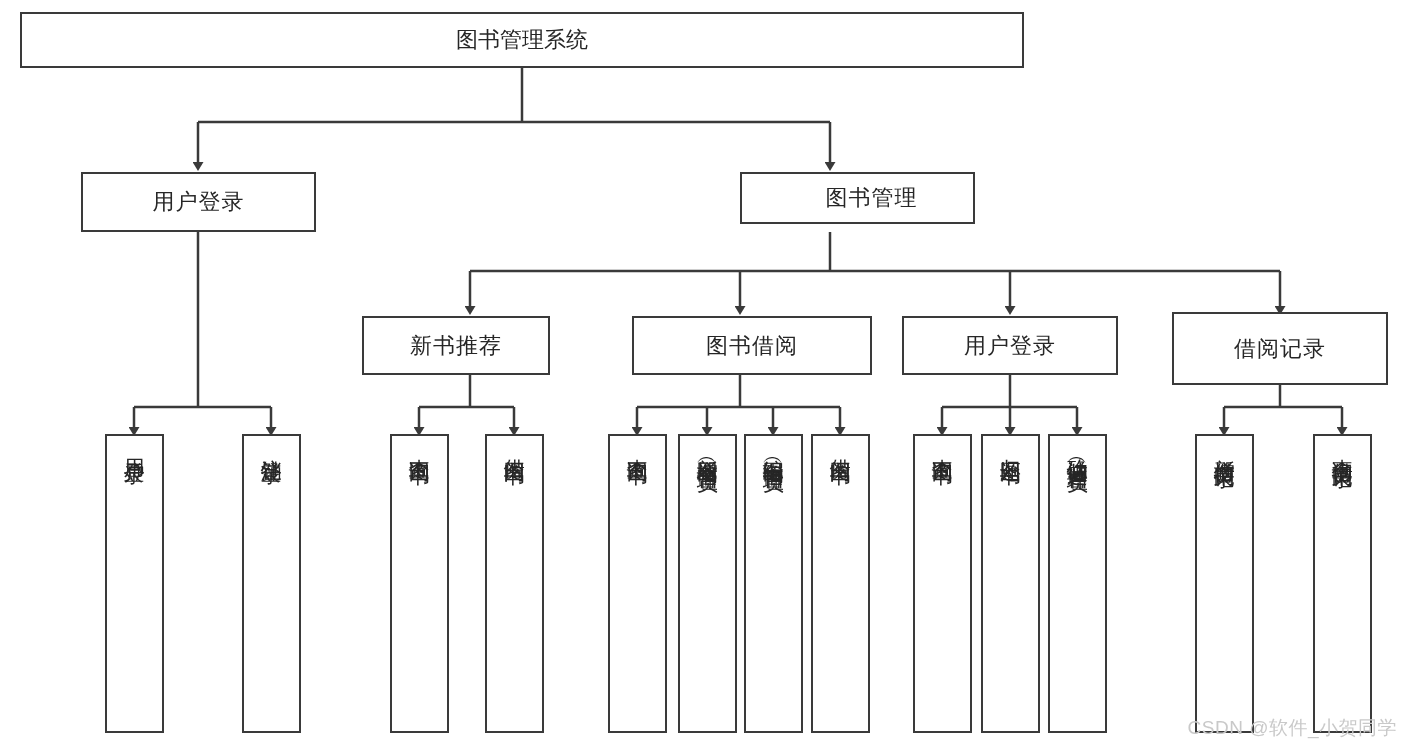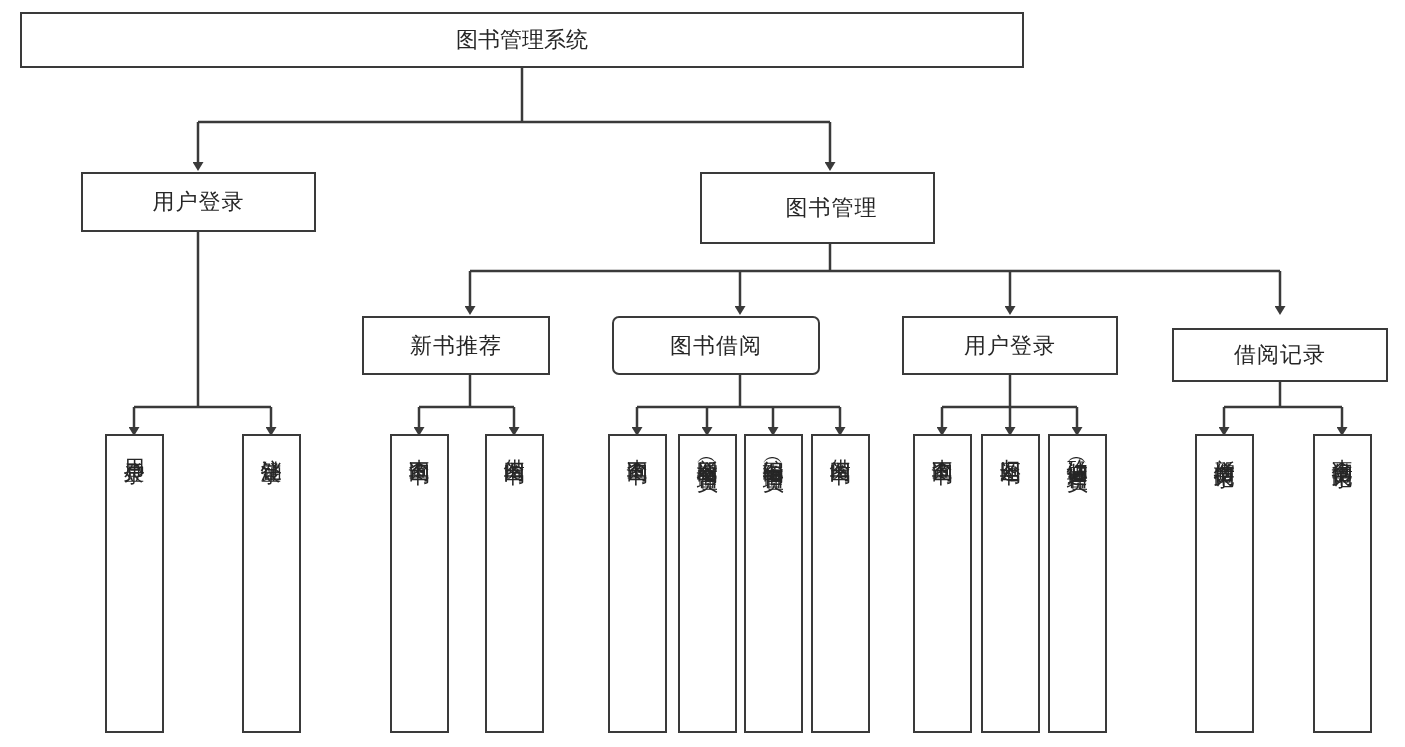--- a/index.html
+++ b/index.html
@@ -123,34 +123,34 @@
     </g>
   </svg>
 
   <div class="node root" style="left:20px; top:12px; width:1004px; height:56px;">
     <span>图书管理系统</span>
   </div>
 
   <div class="node h" style="left:81px; top:172px; width:235px; height:60px;">
     <span>用户登录</span>
   </div>
-  <div class="node h" style="left:700px; top:172px; width:235px; height:72px;padding-left:28px;">
+  <div class="node h" style="left:740px; top:172px; width:235px; height:52px;padding-left:28px;">
     <span>图书管理</span>
   </div>
 
   <div class="node h" style="left:362px; top:316px; width:188px; height:59px;">
     <span>新书推荐</span>
   </div>
-  <div class="node h" style="left:612px; top:316px; width:208px; height:59px;border-radius:7px;">
+  <div class="node h" style="left:632px; top:316px; width:240px; height:59px;">
     <span>图书借阅</span>
   </div>
   <div class="node h" style="left:902px; top:316px; width:216px; height:59px;">
     <span>用户登录</span>
   </div>
-  <div class="node h" style="left:1172px; top:328px; width:216px; height:54px;">
+  <div class="node h" style="left:1172px; top:312px; width:216px; height:73px;">
     <span>借阅记录</span>
   </div>
 
   <div class="node v" style="left:105px; top:434px; width:59px; height:299px;">
     <span class="vtext">用户登录</span>
   </div>
   <div class="node v" style="left:242px; top:434px; width:59px; height:299px;">
     <span class="vtext">注销登录</span>
   </div>
 
@@ -184,14 +184,15 @@
     <span class="vtext">确认归还（管理员）</span>
   </div>
 
   <div class="node v" style="left:1195px; top:434px; width:59px; height:299px;">
     <span class="vtext">新增借阅记录</span>
   </div>
   <div class="node v" style="left:1313px; top:434px; width:59px; height:299px;">
     <span class="vtext">查询借阅记录</span>
   </div>
 
+  <div class="watermark">CSDN @软件_小贺同学</div>
 
 </div>
 
 </body></html>

